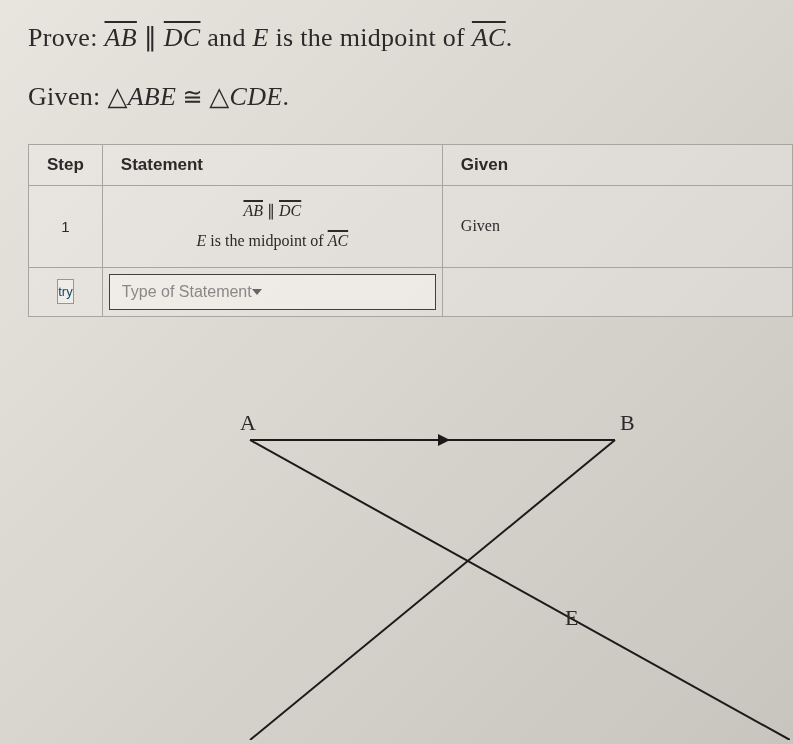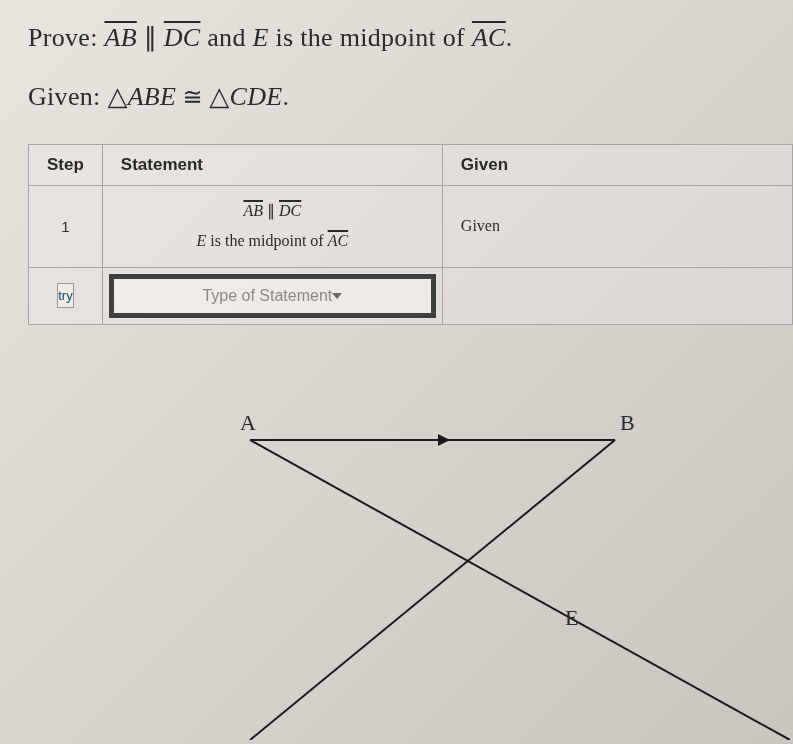--- a/index.html
+++ b/index.html
@@ -63,23 +63,23 @@
       display: inline-block;
       border: 1px solid #9a968e;
       border-radius: 0;
       padding: 4px 0;
       font-size: 13px;
       background: rgba(250,248,244,0.5);
       color: #0c4a6e;
     }
     .dropdown {
       display: flex;
-      justify-content: center;
+      justify-content: flex-start;
       align-items: center;
-      border: 5px solid #404040;
+      border: 1px solid #404040;
       background: rgba(250,248,244,0.5);
       padding: 8px 12px;
       color: #888;
       font-size: 16px;
       width: 100%;
     }
     .caret {
       width: 0; height: 0;
       border-left: 5px solid transparent;
       border-right: 5px solid transparent;

